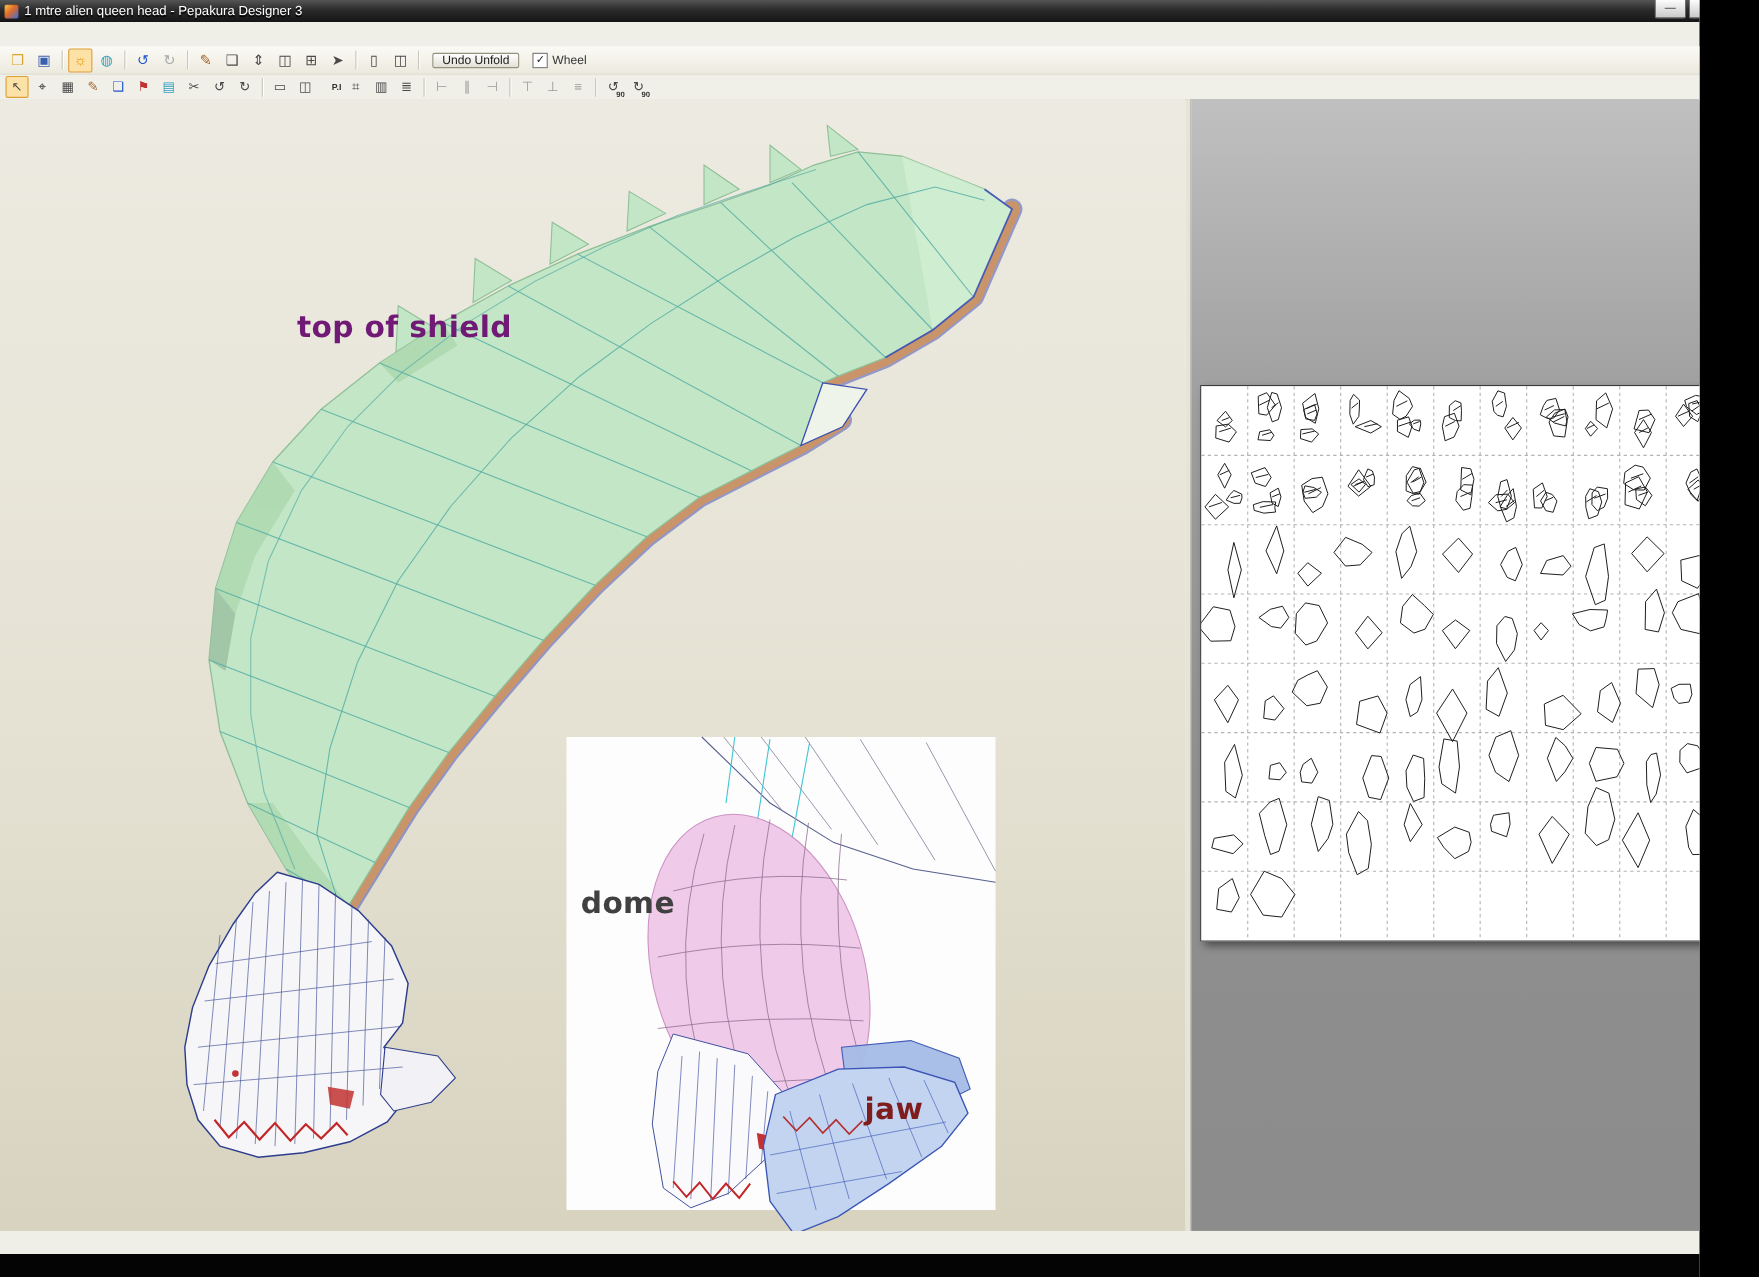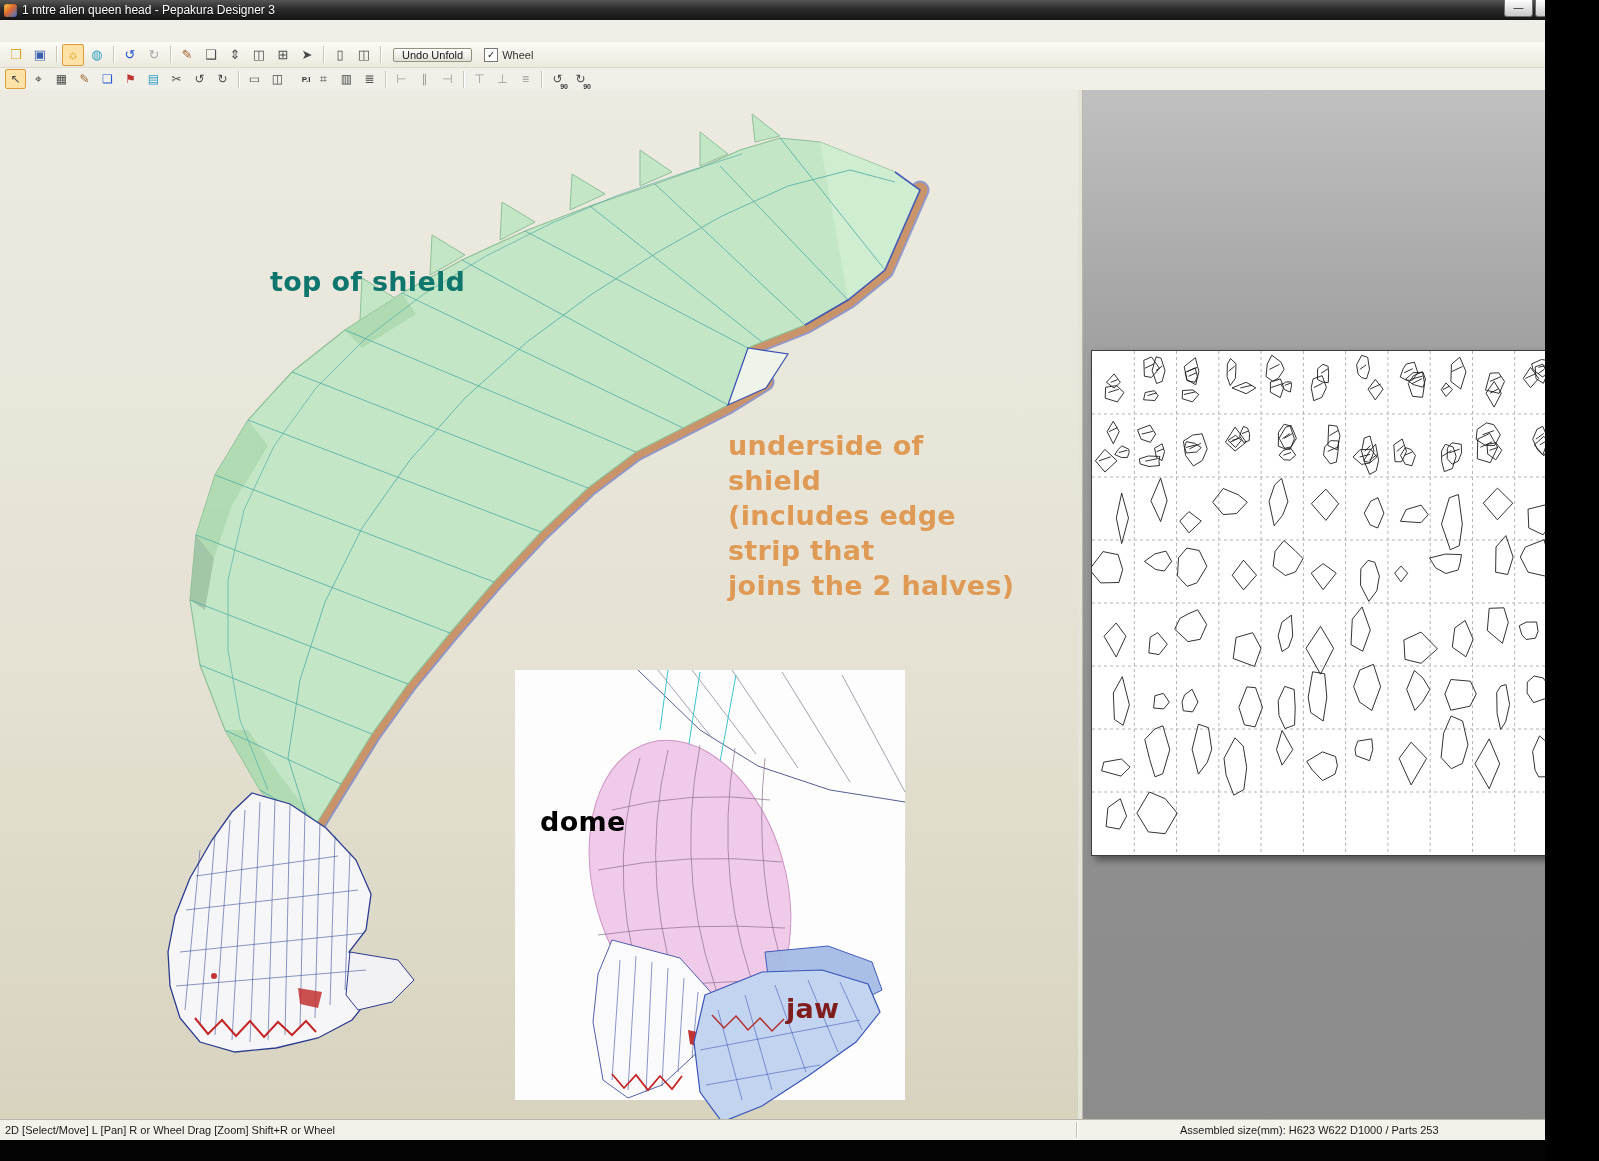--- a/index.html
+++ b/index.html
@@ -217,25 +217,22 @@
       <path d="M620,870 L612,990 M636,866 L628,1000 M652,872 L646,1002 M668,878 L662,996 M684,888 L678,982 M698,902 L692,968" fill="none" stroke="#3f4f9e" stroke-width="0.7" opacity="0.85"></path>
       <polyline points="612,984 624,998 636,985 648,1000 660,986 672,999 682,986" fill="none" stroke="#c22626" stroke-width="1.8"></polyline>
       <polygon points="688,940 706,944 702,958 690,954" fill="#c23333"></polygon>
 
       <polygon points="765,862 828,856 872,872 882,900 858,912 800,902 768,886" fill="#a5bce6" opacity="0.95" stroke="#3a55b5" stroke-width="1"></polygon>
       <polygon points="705,905 762,882 822,880 868,894 880,922 856,952 808,986 762,1016 722,1032 700,1002 694,952" fill="#c3d4f0" stroke="#3a55b5" stroke-width="1.2"></polygon>
       <path d="M718,920 L742,1010 M745,905 L772,1000 M775,895 L806,982 M808,890 L838,962 M840,892 L862,940 M700,960 L860,930 M706,995 L820,975" fill="none" stroke="#3a55b5" stroke-width="0.7" opacity="0.8"></path>
       <polyline points="712,925 724,938 736,926 748,940 760,928 772,941 784,929" fill="none" stroke="#b33030" stroke-width="1.5"></polyline>
     </svg>
 
-    <div class="ann" id="ann-top" style="left: 270px; top: 176px; color: #0f766e;">top of shield</div>
-    <div class="ann" id="ann-underside" style="left: 728px; top: 338px; color: rgb(223, 154, 85);">underside of shield
-(includes edge strip that
-joins the 2 halves)</div>
-    <div class="ann" id="ann-dome" style="left: 540px; top: 716px; color: #000000;">dome</div>
+    <div class="ann" id="ann-top" style="left: 270px; top: 192px; color: #701a75;">top of shield</div>
+    <div class="ann" id="ann-dome" style="left: 528px; top: 716px; color: #404040;">dome</div>
     <div class="ann" id="ann-jaw" style="left: 786px; top: 903px; color: #7f1d1d;">jaw</div>
   </div>
 
   <div class="splitter"></div>
 
   <div class="view2d">
     <div class="sheet">
       <svg id="sheet-svg" width="465" height="504" viewBox="0 0 465 504">
         <style>
           .grid{stroke:#b3b3b3;stroke-width:1;stroke-dasharray:3 3;}
@@ -422,20 +419,15 @@
           <polygon class="part" points="334.6,407.4 319.1,433.9 307.1,407.4 319.1,391.2"></polygon>
           <polygon class="part" points="376.0,393.8 370.4,412.4 359.3,417.7 349.1,406.5 351.6,382.3 359.1,365.0 370.6,370.0"></polygon>
           <polygon class="part" points="407.7,412.8 397.2,437.7 382.9,412.8 397.2,387.9"></polygon>
           <polygon class="part" points="461.6,408.6 455.1,425.7 446.7,425.9 443.1,419.2 440.6,400.4 447.5,384.9 453.8,390.4"></polygon>
           <polygon class="part" points="34.6,465.1 27.5,478.1 14.1,475.6 15.9,456.7 28.3,447.7"></polygon>
           <polygon class="part" points="85.2,462.1 73.2,482.7 56.3,480.9 44.9,462.1 57.3,441.0 73.2,447.7"></polygon>
         </svg>
     </div>
   </div>
 
-  <div class="statusbar">
-    <span class="status-left">2D [Select/Move] L [Pan] R or Wheel Drag [Zoom] Shift+R or Wheel</span>
-    <span class="status-div"></span>
-    <span class="status-right">Assembled size(mm): H623 W622 D1000 / Parts 253</span>
-  </div>
   <div class="bottomstrip"></div>
 
 </div>
 
 </body></html>

